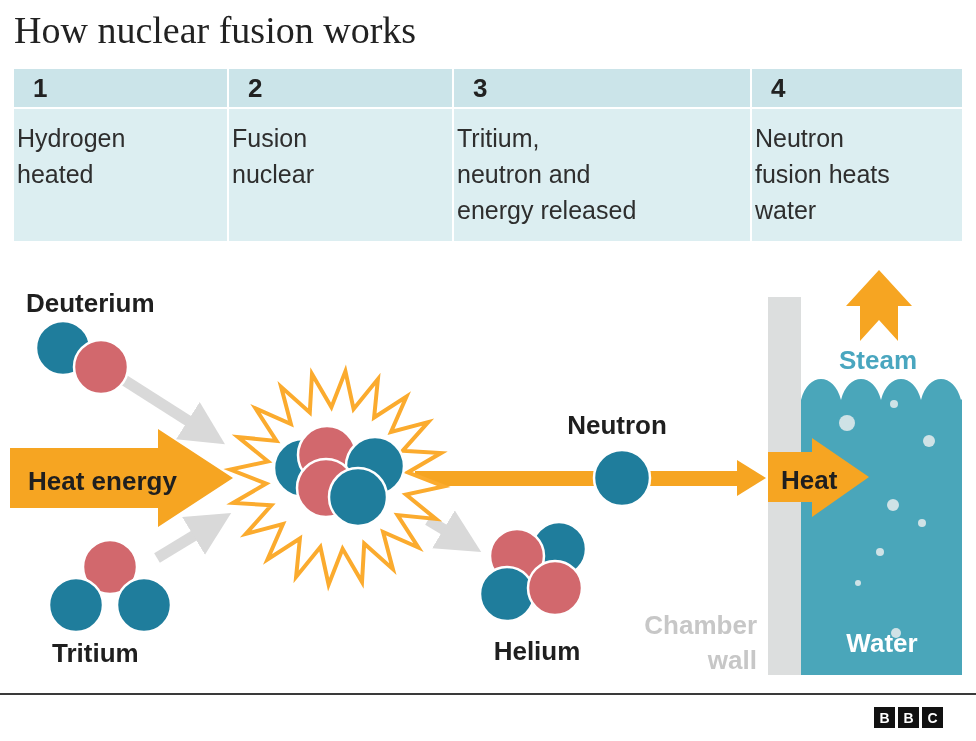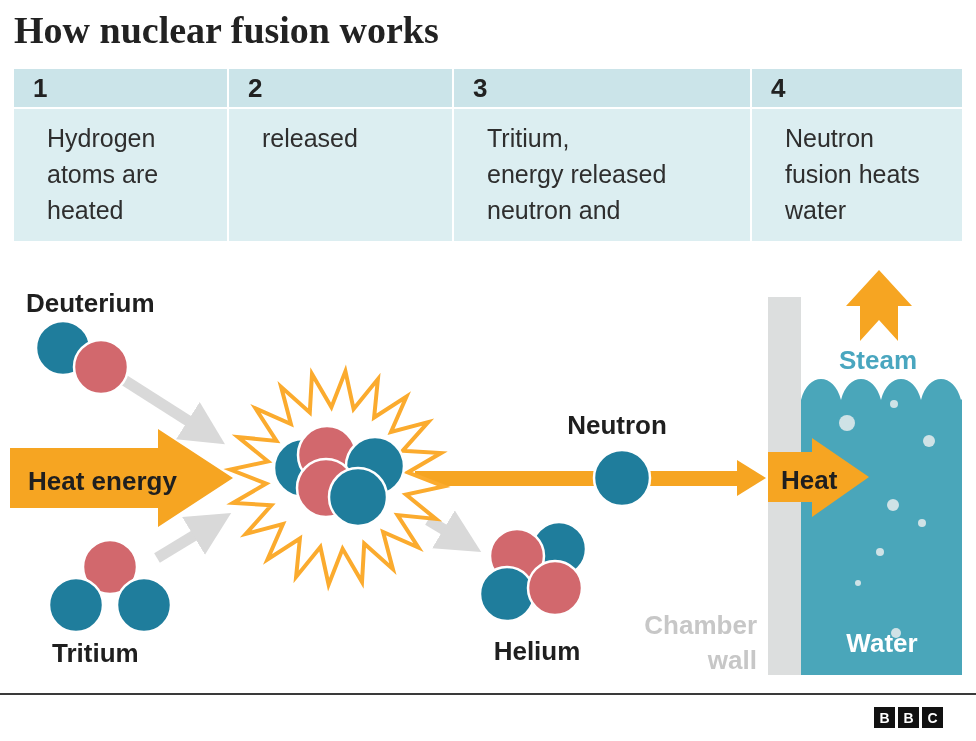--- a/index.html
+++ b/index.html
@@ -3,40 +3,40 @@
 <meta charset="utf-8">
 <style>
   html,body{margin:0;padding:0;background:#ffffff;}
   .canvas{
     position:relative;width:976px;height:741px;background:#ffffff;overflow:hidden;
     font-family:"Liberation Sans",sans-serif;
   }
   .title{
     position:absolute;left:14px;top:8px;margin:0;
     font-family:"Liberation Serif","DejaVu Serif",serif;
-    font-size:38px;font-weight:700;color:#222222;letter-spacing:0;
+    font-size:38px;font-weight:400;color:#222222;letter-spacing:0;
   }
   .steps-table{
     position:absolute;left:14px;top:69px;width:948px;height:172px;
     display:flex;
   }
   .step-col{box-sizing:border-box;display:flex;flex-direction:column;}
   .step-col.c0{width:213px;}
   .step-col.c1{width:225px;border-left:2px dashed #ffffff;}
   .step-col.c2{width:298px;border-left:2px dashed #ffffff;}
   .step-col.c3{width:212px;border-left:2px dashed #ffffff;}
   .step-head{
     height:40px;background:var(--table-header-bg);
     display:flex;align-items:center;padding-left:19px;
     font-size:26px;font-weight:700;color:#222222;
     border-bottom:2px solid #ffffff;box-sizing:border-box;
   }
   .step-body{
     flex:1;background:var(--table-body-bg);
-    padding:11px 12px 0 33px;
+    padding:11px 12px 0 3px;
     font-size:25px;line-height:36px;color:#2e2e2e;
   }
   .diagram-svg{position:absolute;left:0;top:250px;}
   .lbl{font-family:"Liberation Sans",sans-serif;font-size:26px;font-weight:700;fill:#1f1f1f;}
   .lbl-steam{fill:var(--steam-text);}
   .lbl-water{fill:#ffffff;}
   .lbl-chamber{fill:var(--chamber-text);}
   .fill-red{fill:var(--proton-red);stroke:#ffffff;stroke-width:2.5;}
   .fill-teal{fill:var(--neutron-teal);stroke:#ffffff;stroke-width:2.5;}
   .fill-orange{fill:var(--arrow-orange);}
@@ -59,37 +59,37 @@
 
 <div class="canvas">
 
   <h1 class="title">How nuclear fusion works</h1>
 
   <div class="steps-table">
     <div class="step-col c0">
       <div class="step-head">1</div>
       <div class="step-body">
         <div>Hydrogen</div>
-        <div>atoms are</div>
         <div>heated</div>
       </div>
     </div>
     <div class="step-col c1">
       <div class="step-head">2</div>
       <div class="step-body">
-        <div>released</div>
+        <div>Fusion</div>
+        <div>nuclear</div>
         <div></div>
       </div>
     </div>
     <div class="step-col c2">
       <div class="step-head">3</div>
       <div class="step-body">
         <div>Tritium,</div>
+        <div>neutron and</div>
         <div>energy released</div>
-        <div>neutron and</div>
       </div>
     </div>
     <div class="step-col c3">
       <div class="step-head">4</div>
       <div class="step-body">
         <div>Neutron</div>
         <div>fusion heats</div>
         <div>water</div>
       </div>
     </div>

